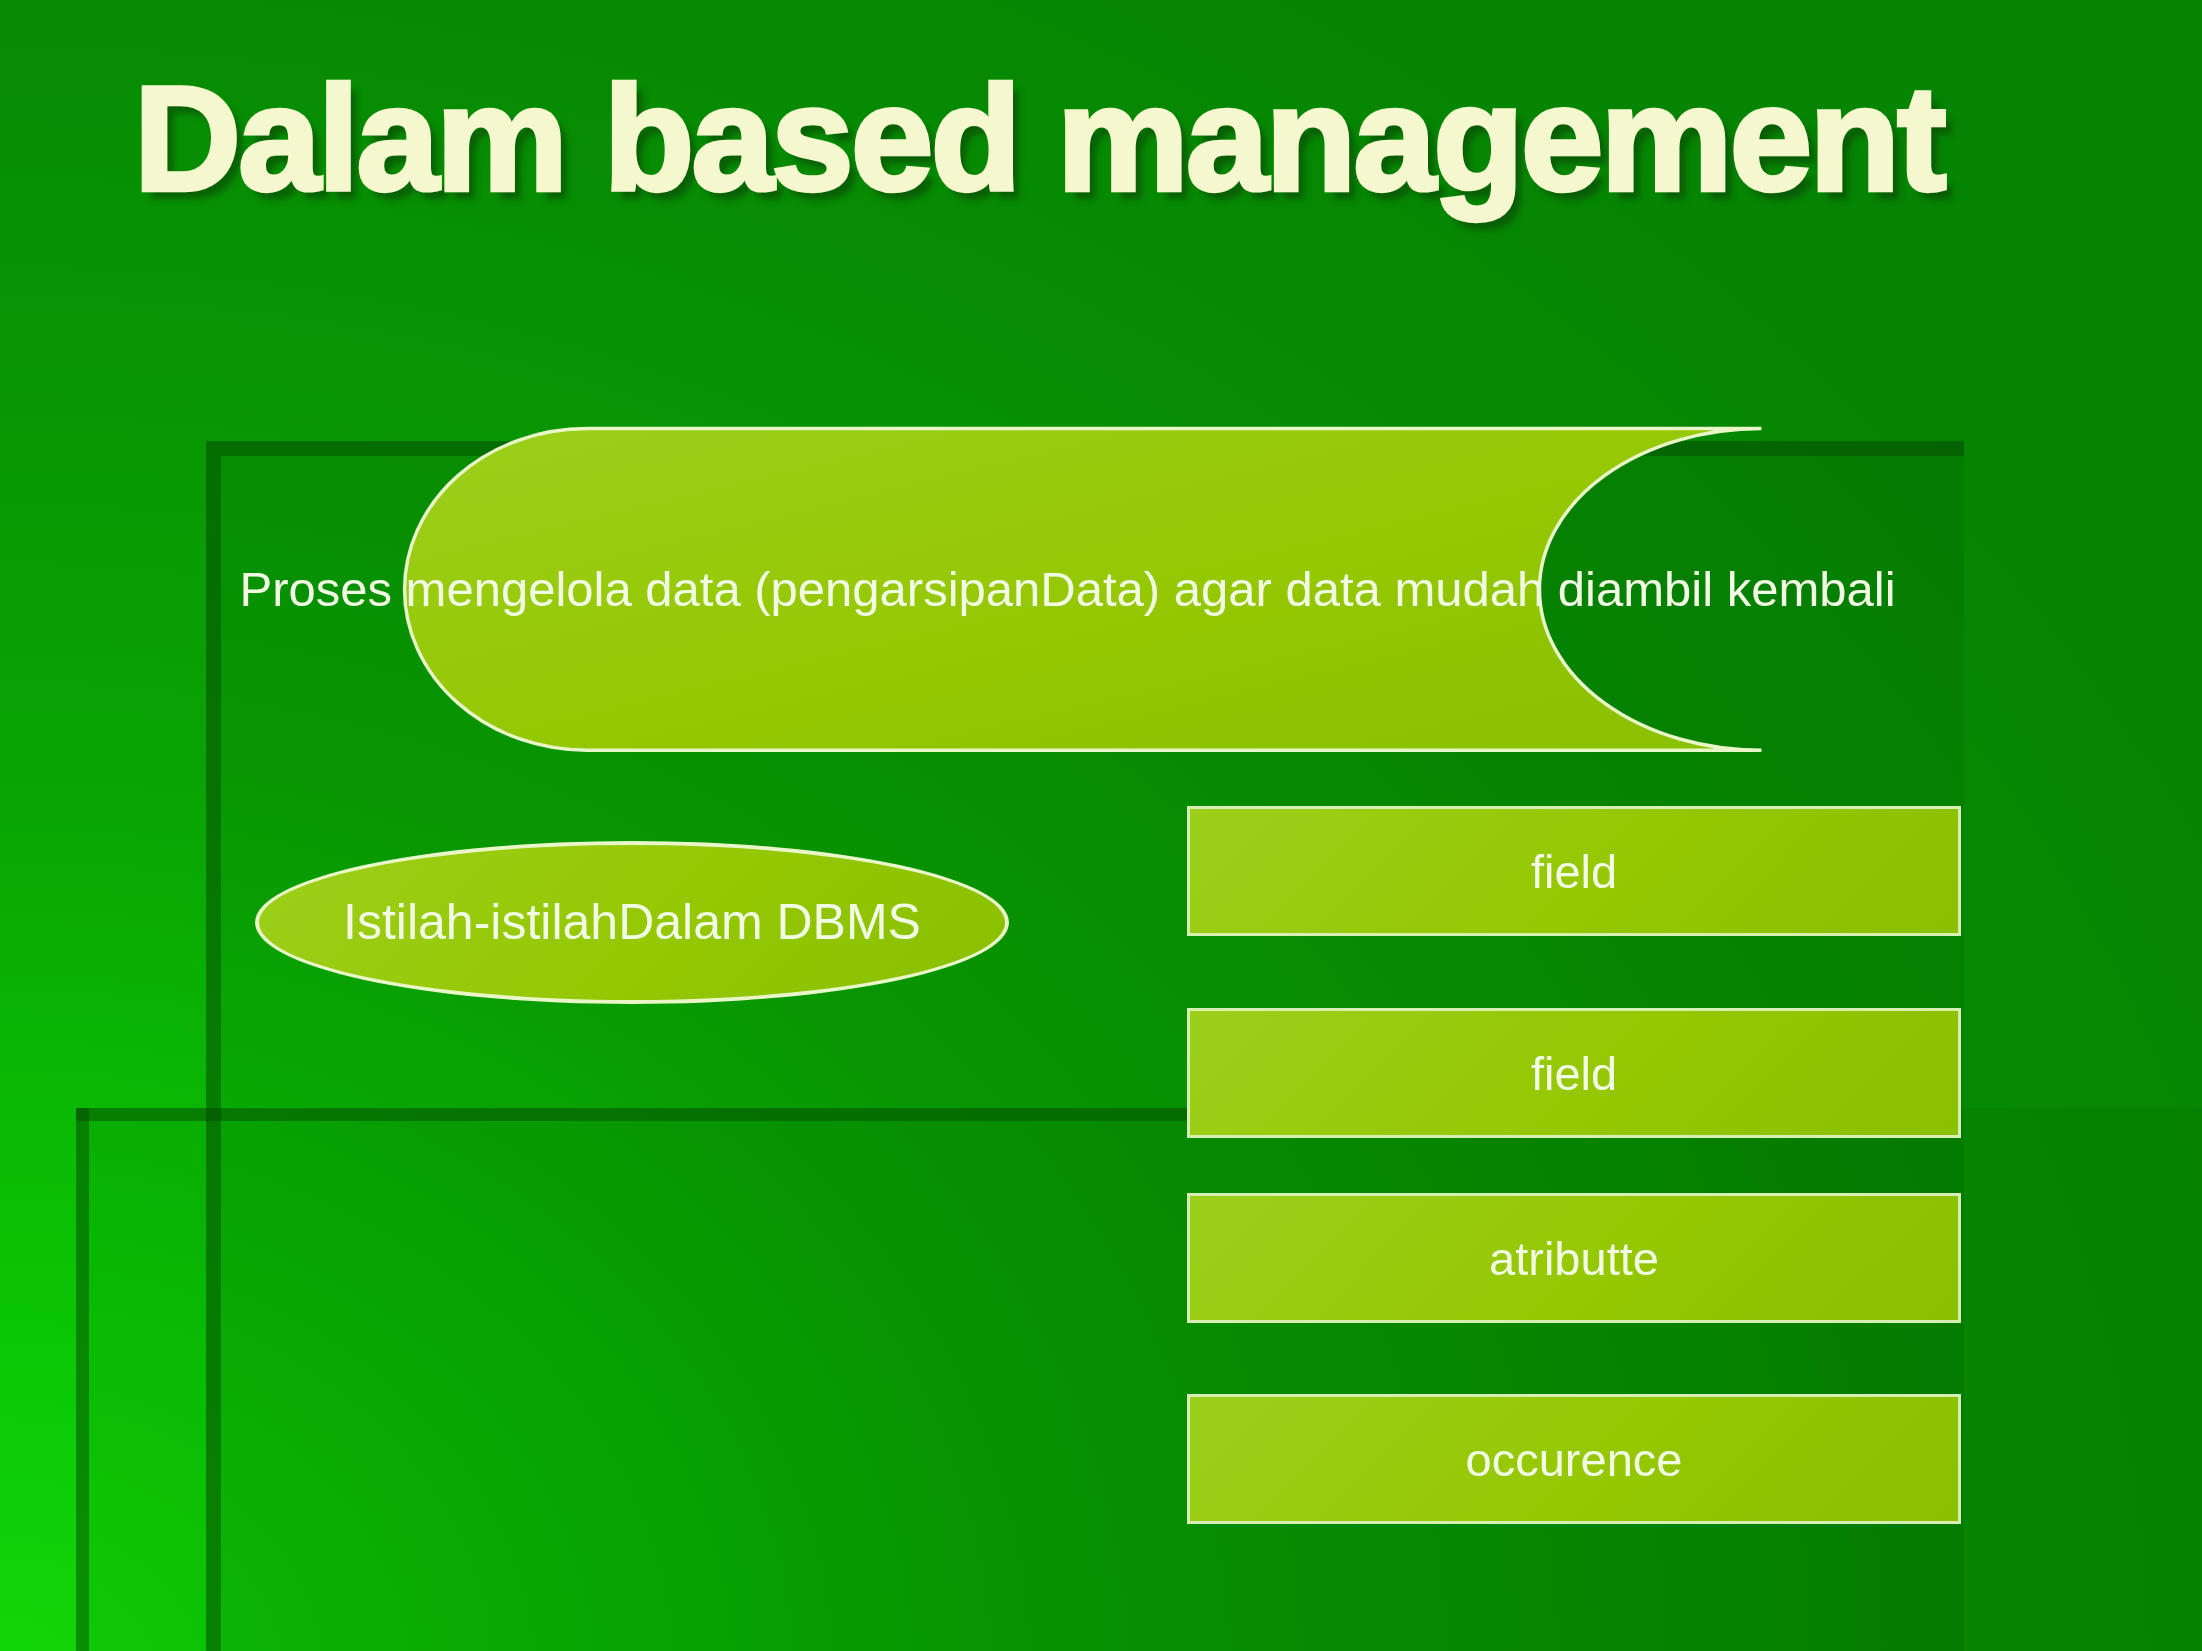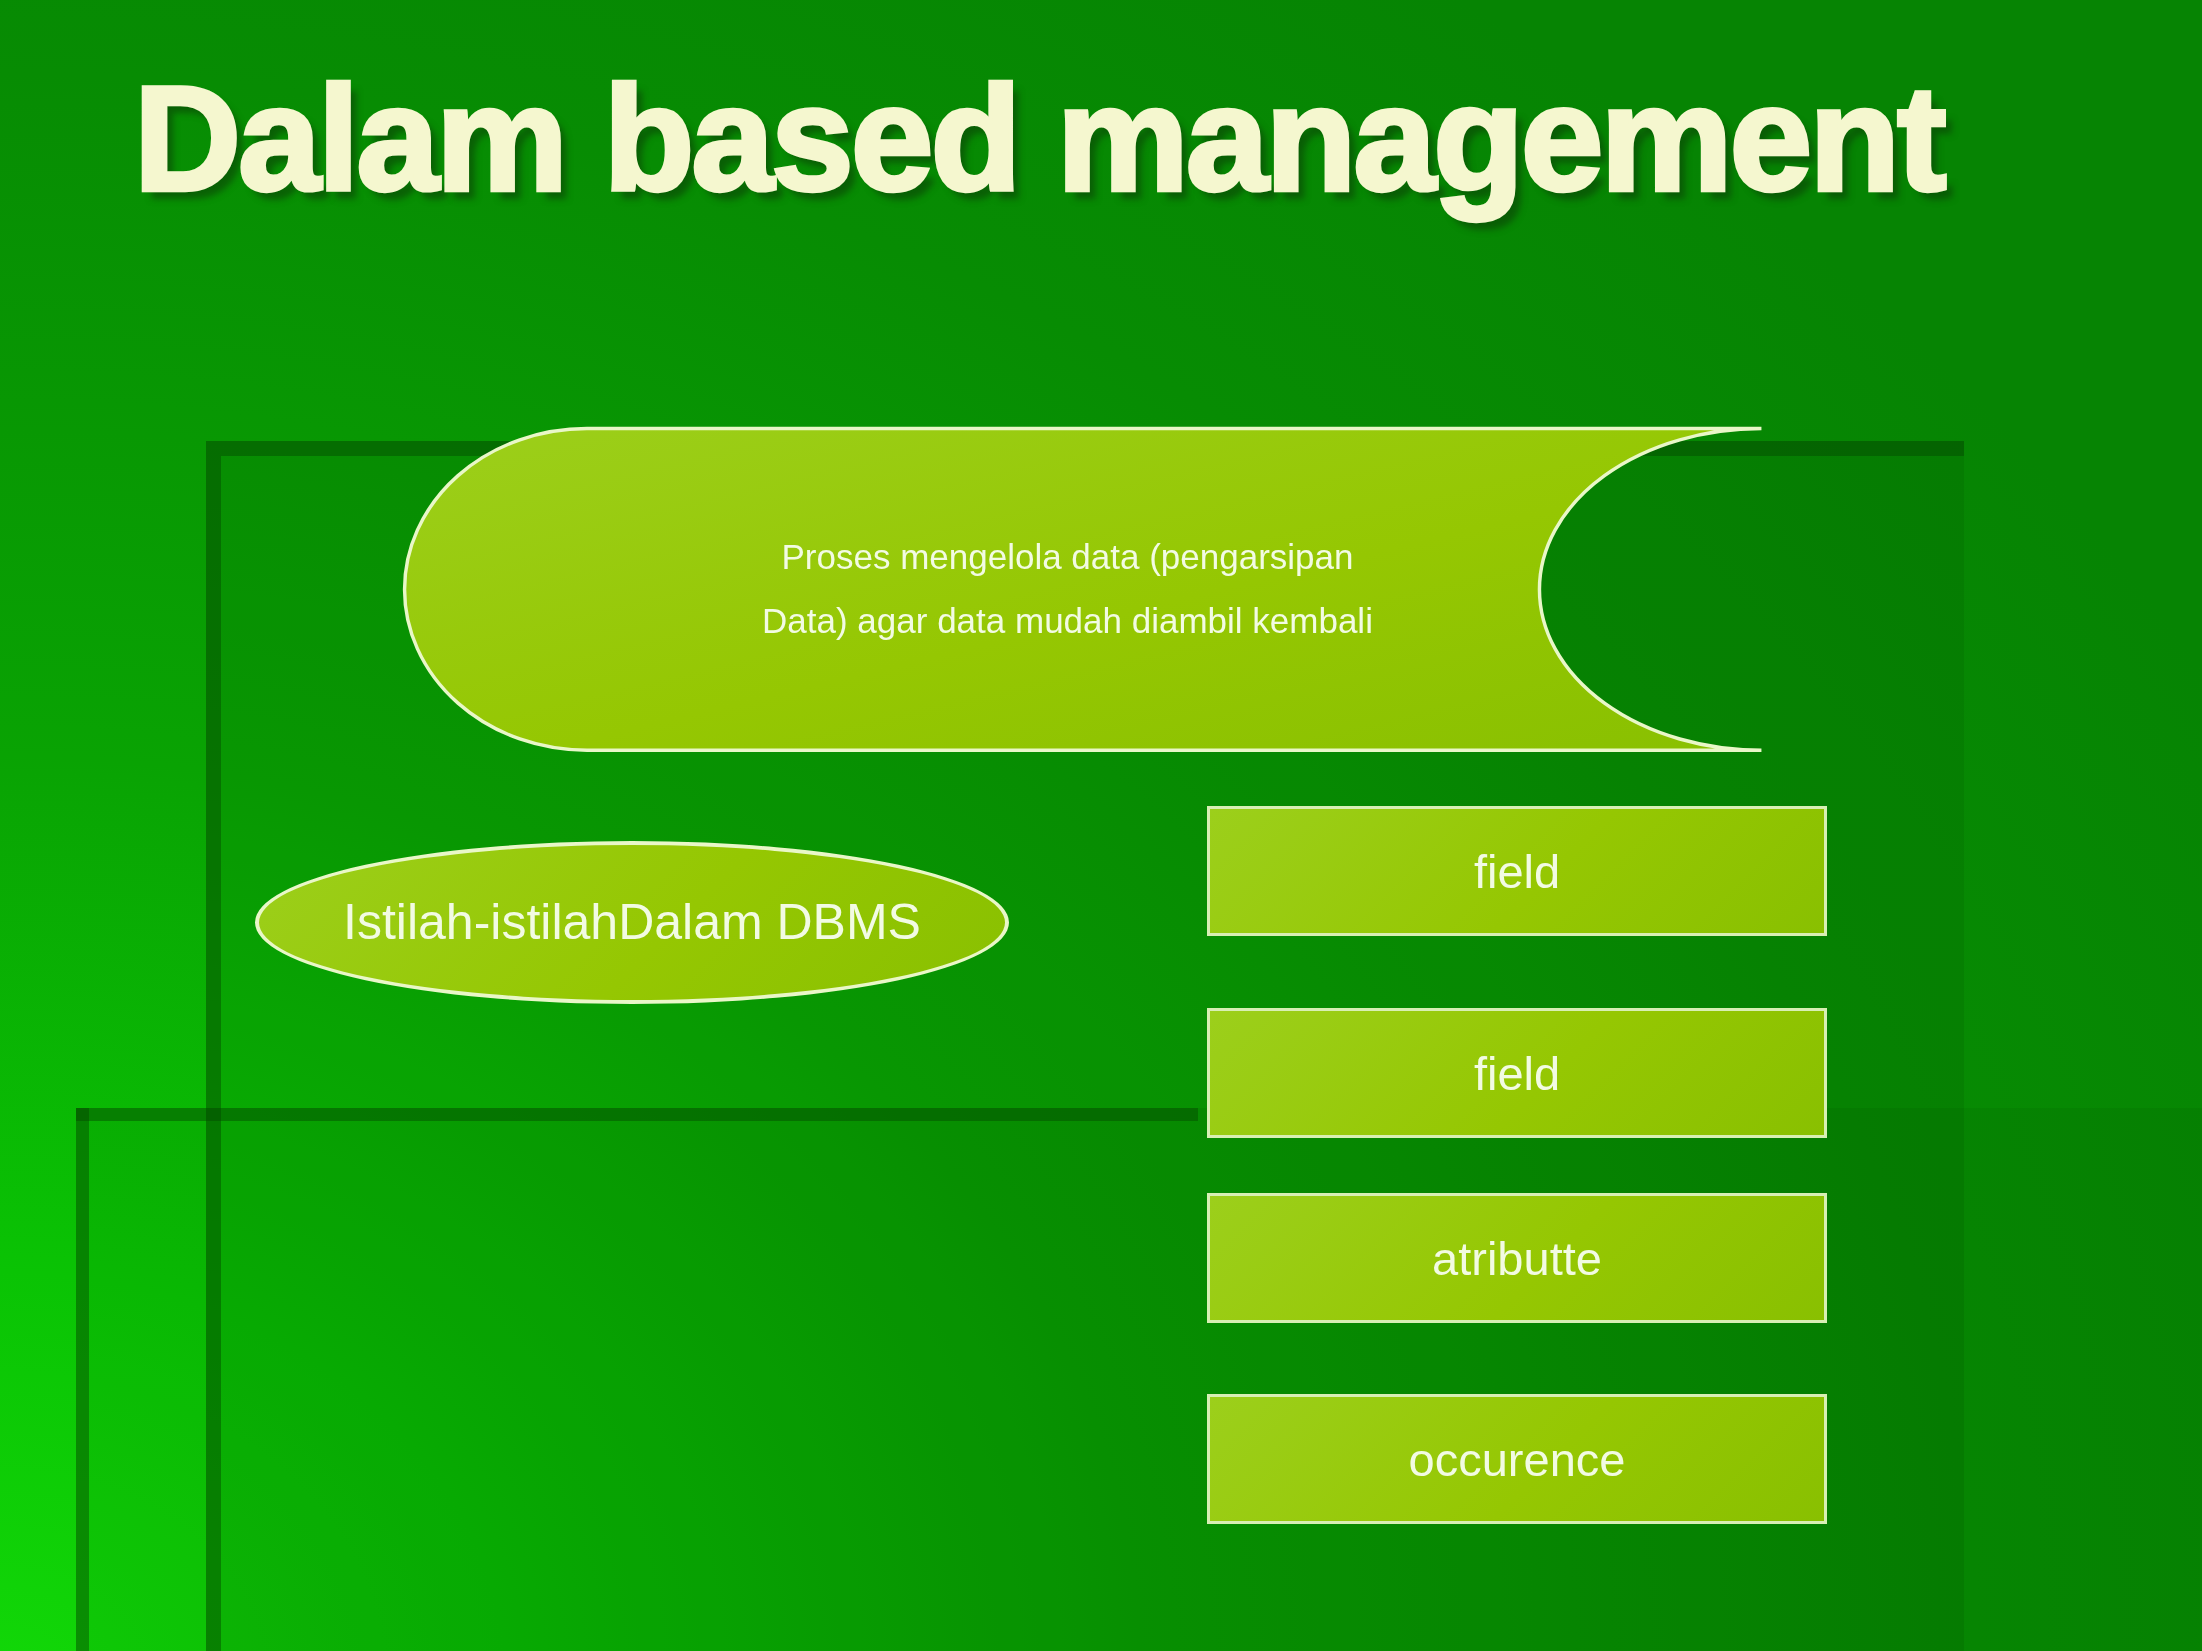--- a/index.html
+++ b/index.html
@@ -52,25 +52,25 @@
     left: 0; top: 0;
     width: 2203px; height: 1652px;
     z-index: 2;
     pointer-events: none;
   }
 
   .bubble-text {
     position: absolute;
     left: 465px; top: 428px;
     width: 1205px; height: 322px;
-    display: flex; flex-direction: column;
+    display: flex; flex-direction: row;
     align-items: center; justify-content: center;
     z-index: 3;
     color: var(--shape-text, #f2fbe3);
-    font-size: 35px; line-height: 64px;
+    font-size: 49px; line-height: 64px;
     text-align: center;
     white-space: nowrap;
   }
 
   .ellipse {
     position: absolute;
     left: 255px; top: 841px;
     width: 754px; height: 163px;
     box-sizing: border-box;
     border: 4.3px solid var(--shape-outline, #e9f7c8);
@@ -84,33 +84,32 @@
     z-index: 3;
     color: var(--shape-text, #f2fbe3);
     font-size: 50px; line-height: 65px;
     text-align: center;
     white-space: nowrap;
   }
 
   .term-box {
     position: absolute;
     left: 1187px;
-    width: 620px; height: 130px;
+    width: 774px; height: 130px;
     box-sizing: border-box;
     border: 3.4px solid #d8efb4;
     background: linear-gradient(135deg,
       var(--shape-fill-light, #9ccf1b) 0%,
       var(--shape-fill, #95c702) 55%,
       var(--shape-fill-dark, #89c001) 100%);
     display: flex;
     align-items: center; justify-content: center;
     z-index: 3;
     color: var(--shape-text, #f2fbe3);
     font-size: 47px;
-    margin-left: 20px;
   }
   .term-box.t1 { top: 806px; }
   .term-box.t2 { top: 1008px; }
   .term-box.t3 { top: 1193px; }
   .term-box.t4 { top: 1394px; }
 
   .title {
     position: absolute;
     left: 134px; top: 60px;
     width: 1979px;

